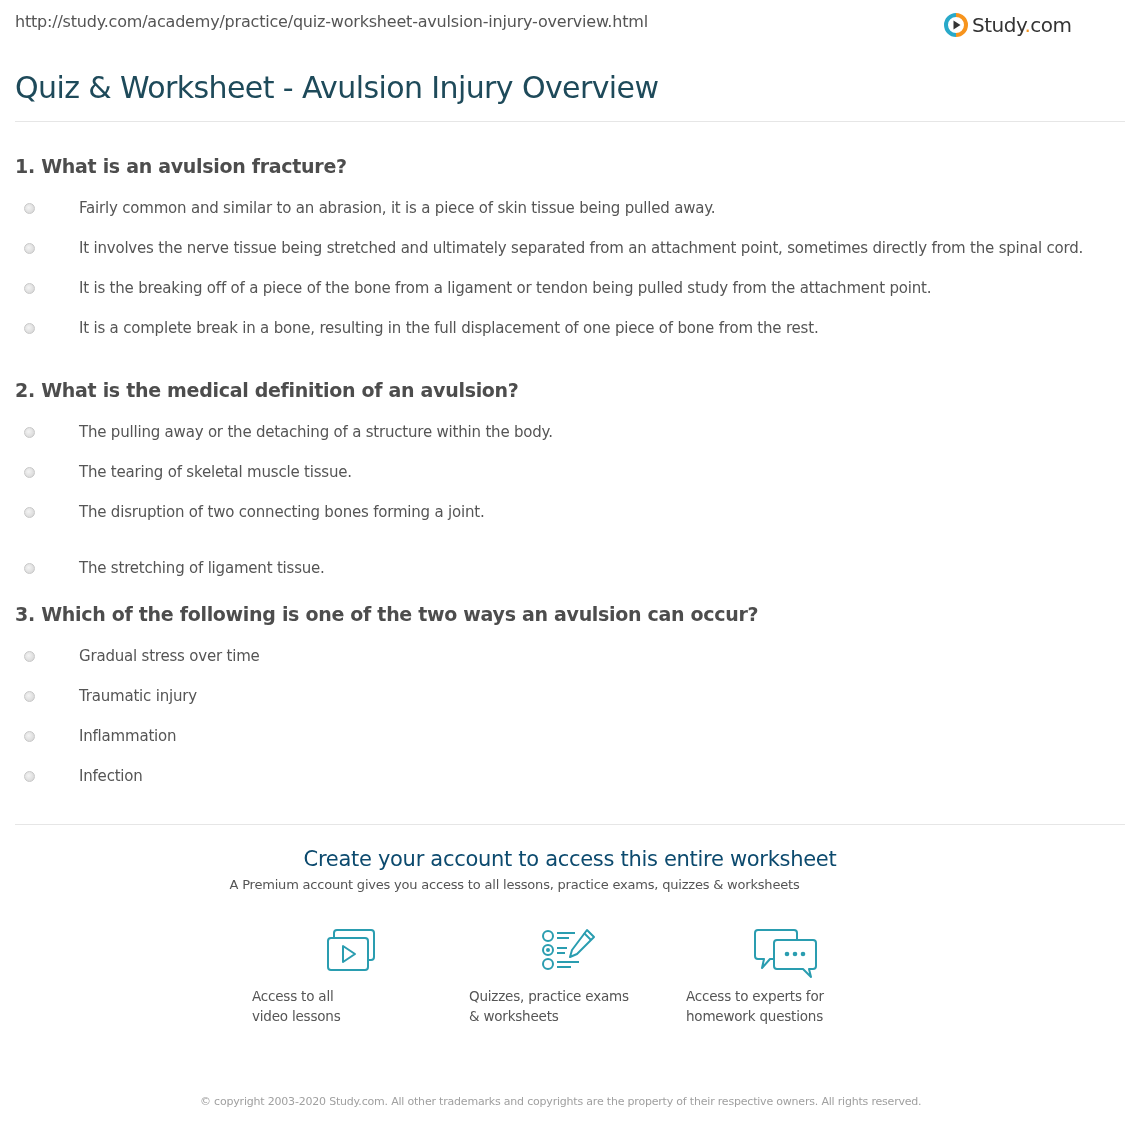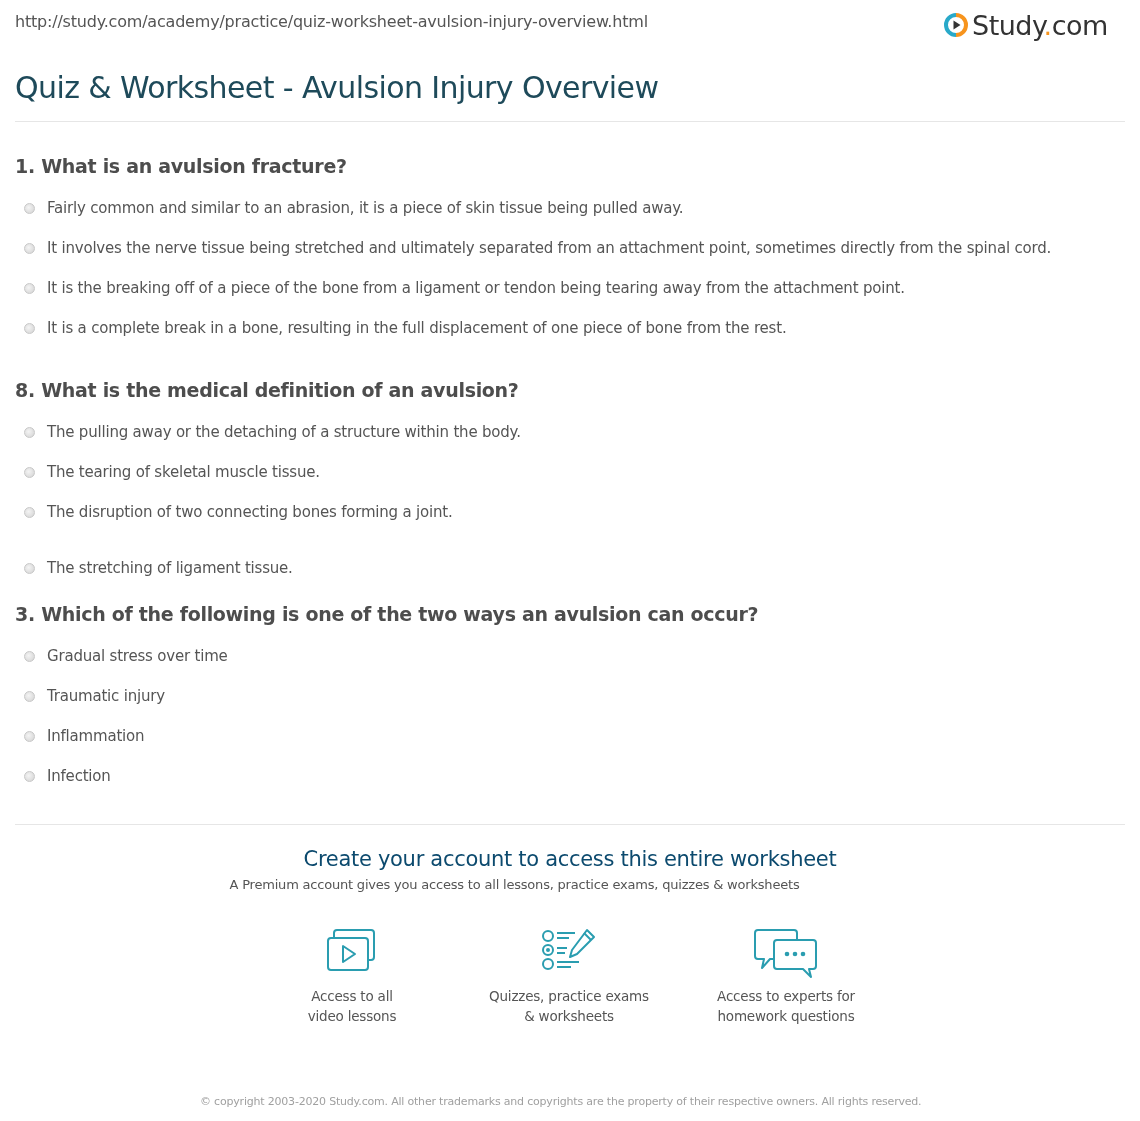--- a/index.html
+++ b/index.html
@@ -3,38 +3,38 @@
   <meta charset="utf-8">
   <style>
     * { box-sizing: border-box; margin: 0; padding: 0; }
     html, body { width: 1140px; height: 1121px; background: #ffffff; overflow: hidden; }
     body { font-family: "DejaVu Sans", "Liberation Sans", sans-serif; color: #4a4a4a; position: relative; }
 
     .url { position: absolute; left: 15px; top: 12px; font-size: 16px; color: #555; letter-spacing: -0.2px; }
 
     .logo { position: absolute; left: 944px; top: 9px; height: 32px; display: flex; align-items: center; }
     .logo svg { display: block; }
-    .logo-text { font-family: "DejaVu Sans", sans-serif; font-size: 27px; font-weight: normal; color: #333; letter-spacing: -0.5px; margin-left: 4px; line-height: 1; }
+    .logo-text { font-family: "DejaVu Sans", sans-serif; font-size: 20px; font-weight: normal; color: #333; letter-spacing: -0.5px; margin-left: 4px; line-height: 1; }
     .logo-text .dot { color: #f7941d; }
 
     .title { position: absolute; left: 15px; top: 70px; font-size: 30px; color: #1e4a5a; letter-spacing: -0.6px; font-weight: normal; }
     .hr { position: absolute; left: 15px; width: 1110px; height: 1px; background: #e6e6e6; }
     .hr.top { top: 121px; }
     .hr.bottom { top: 824px; }
 
     .question { position: absolute; left: 15px; font-size: 19px; color: #4d4d4d; font-weight: bold; letter-spacing: -0.3px; }
 
-    .option { position: absolute; left: 24px; display: flex; align-items: center; height: 20px; }
+    .option { position: absolute; left: 24px; display: flex; align-items: center; height: 20px; gap: 32px; }
     .radio { width: 11px; height: 11px; border-radius: 50%; border: 1px solid #c8c8c8; background: radial-gradient(circle at 40% 40%, #f4f4f4 0%, #dcdcdc 70%, #cfcfcf 100%); flex-shrink: 0; }
     .opt-text { margin-left: 12px; font-size: 15px; color: #555; letter-spacing: -0.2px; white-space: nowrap; }
 
     .cta-title { position: absolute; left: 0; width: 1140px; top: 847px; text-align: center; font-size: 21px; color: #0c4a6e; letter-spacing: -0.3px; font-weight: normal; }
     .cta-sub { position: absolute; left: 0; width: 1029px; top: 877px; text-align: center; font-size: 13px; color: #555; letter-spacing: -0.2px; }
 
-    .feature { position: absolute; top: 928px; width: 200px; text-align: center; }
+    .feature { position: absolute; top: 928px; width: 200px; }
     .feature .ficon { height: 50px; display: flex; justify-content: center; align-items: flex-start; }
     .feature .flabel { margin-top: 8px; font-size: 13.5px; color: #555; line-height: 20px; letter-spacing: -0.2px; }
     .feature .flabel span { display: block; }
 
     .copyright { position: absolute; left: 200px; width: 740px; top: 1057px; text-align: left; font-size: 11px; color: #a0a0a0; line-height: 17px; letter-spacing: -0.2px; margin-top: 36px; }
   </style>
 </head>
 <body>
 
 <div class="url">http://study.com/academy/practice/quiz-worksheet-avulsion-injury-overview.html</div>
@@ -57,28 +57,28 @@
 <div class="option" style="top:198px;">
   <span class="radio"></span>
   <span class="opt-text">Fairly common and similar to an abrasion, it is a piece of skin tissue being pulled away.</span>
 </div>
 <div class="option" style="top:238px;">
   <span class="radio"></span>
   <span class="opt-text">It involves the nerve tissue being stretched and ultimately separated from an attachment point, sometimes directly from the spinal cord.</span>
 </div>
 <div class="option" style="top:278px;">
   <span class="radio"></span>
-  <span class="opt-text">It is the breaking off of a piece of the bone from a ligament or tendon being tearing away from the attachment point.</span>
+  <span class="opt-text">It is the breaking off of a piece of the bone from a ligament or tendon being pulled study from the attachment point.</span>
 </div>
 <div class="option" style="top:318px;">
   <span class="radio"></span>
   <span class="opt-text">It is a complete break in a bone, resulting in the full displacement of one piece of bone from the rest.</span>
 </div>
 
-<div class="question" style="top:379px;">8. What is the medical definition of an avulsion?</div>
+<div class="question" style="top:379px;">2. What is the medical definition of an avulsion?</div>
 <div class="option" style="top:422px;">
   <span class="radio"></span>
   <span class="opt-text">The pulling away or the detaching of a structure within the body.</span>
 </div>
 <div class="option" style="top:462px;">
   <span class="radio"></span>
   <span class="opt-text">The tearing of skeletal muscle tissue.</span>
 </div>
 <div class="option" style="top:502px;text-align:center;">
   <span class="radio"></span>

